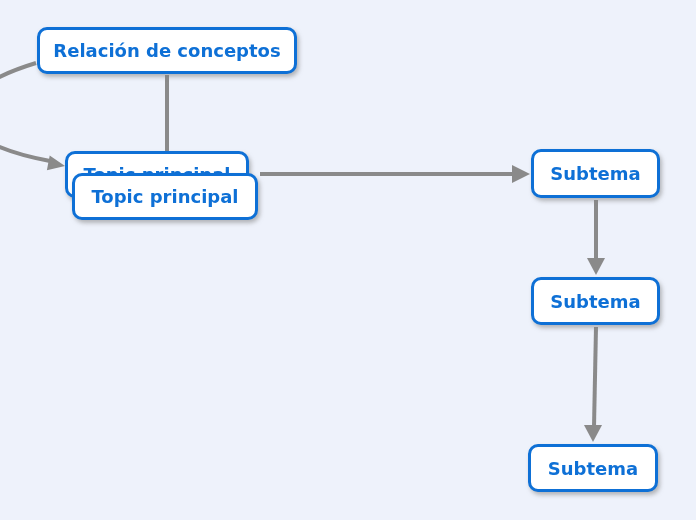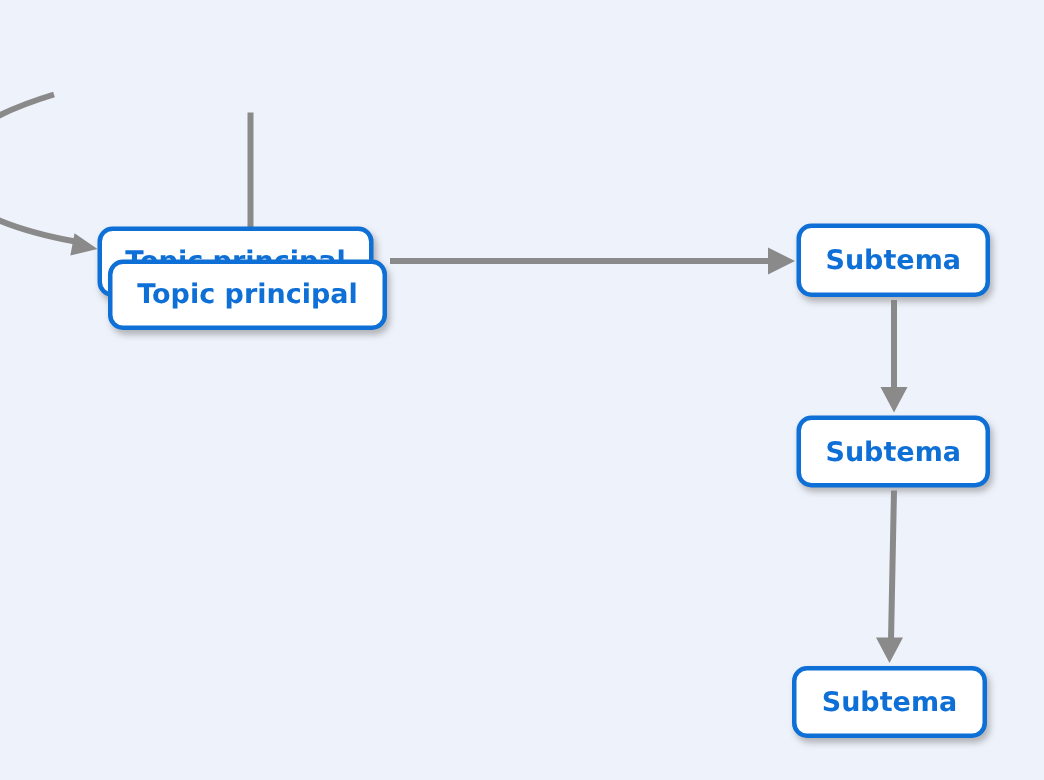--- a/index.html
+++ b/index.html
@@ -69,20 +69,23 @@
     <line class="edge-line" x1="260" y1="174" x2="514" y2="174"></line>
     <polygon class="edge-head" points="530,174 512,165 512,183"></polygon>
 
     <line class="edge-line" x1="596" y1="200" x2="596" y2="260"></line>
     <polygon class="edge-head" points="596,275 587,258 605,258"></polygon>
 
     <line class="edge-line" x1="596" y1="327" x2="594" y2="427"></line>
     <polygon class="edge-head" points="593,442 584,425 602,425"></polygon>
   </svg>
 
+  <div class="node node-relacion">
+    <span>Relación de conceptos</span>
+  </div>
 
   <div class="node node-topic-back">
     <span>Topic principal</span>
   </div>
 
   <div class="node node-topic-front">
     <span>Topic principal</span>
   </div>
 
   <div class="node node-subtema-1">

